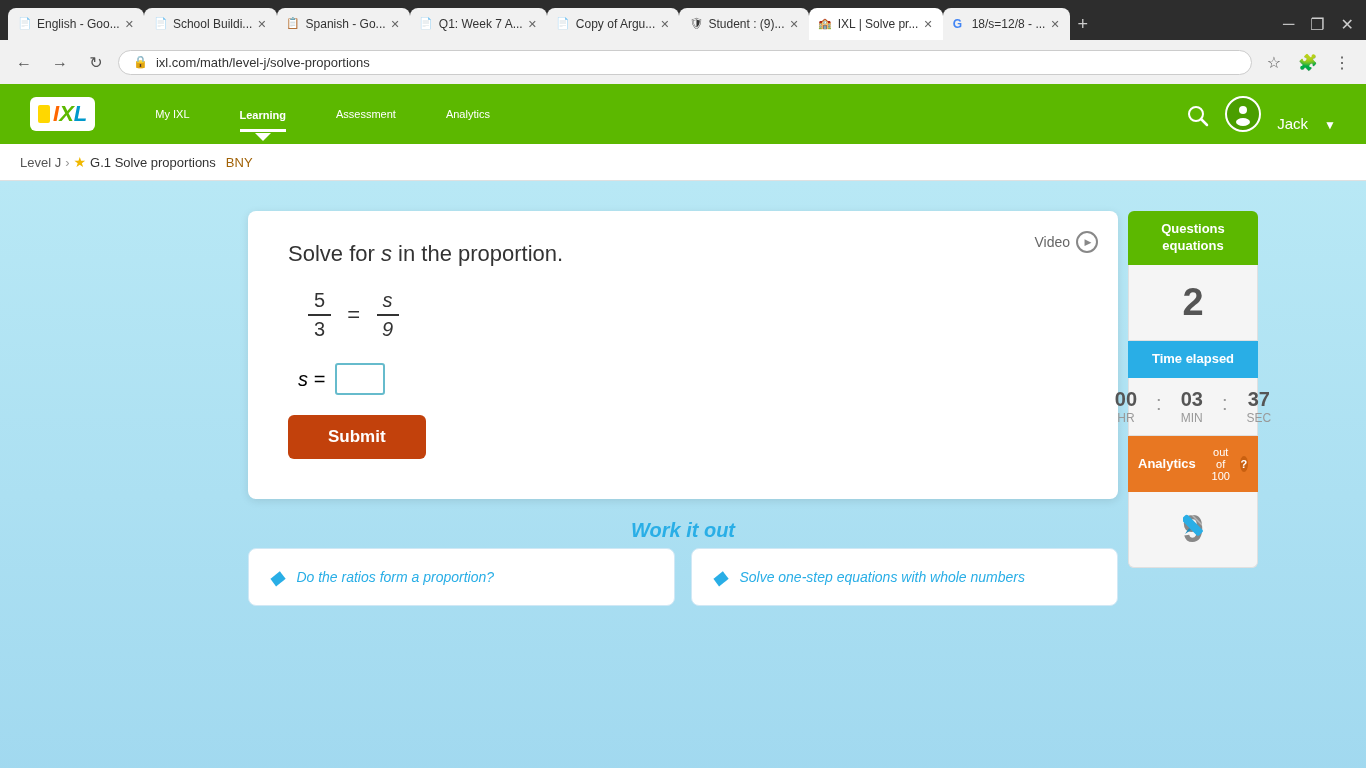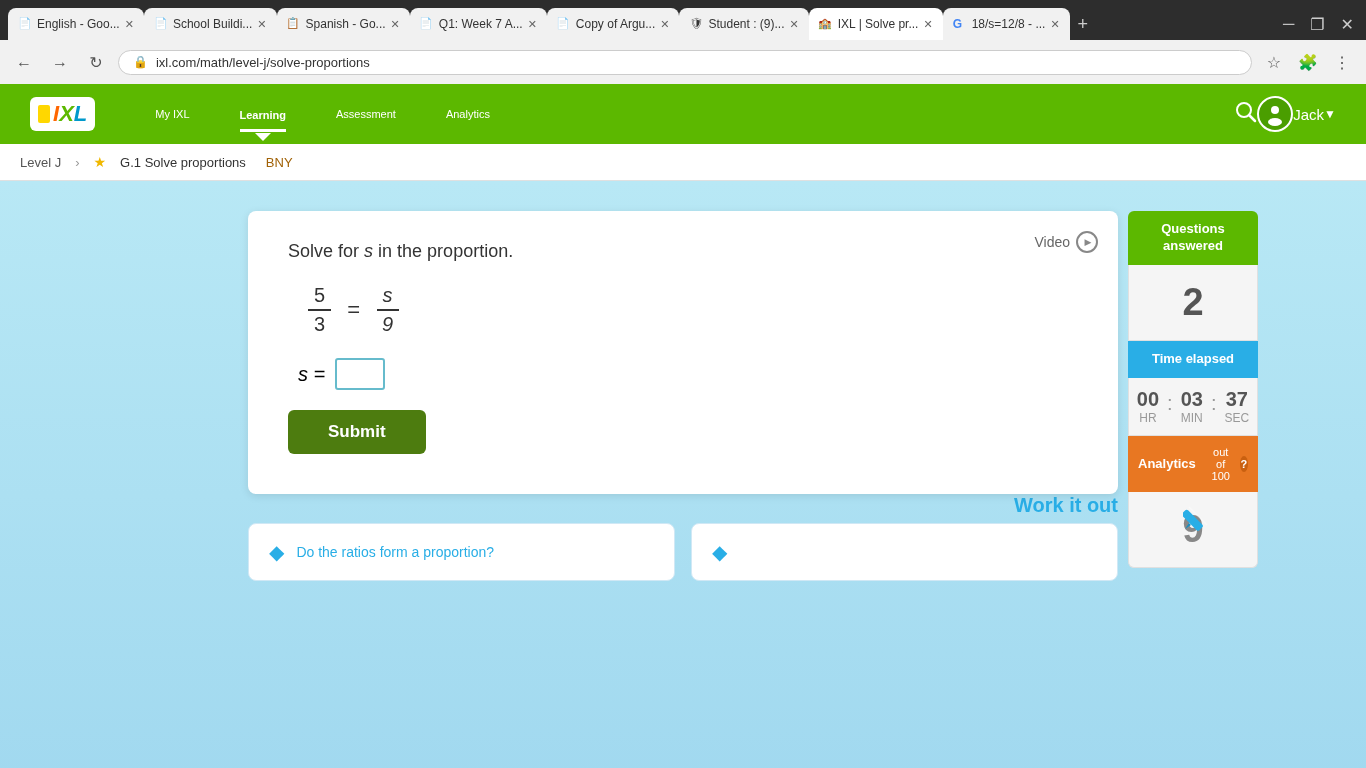--- a/index.html
+++ b/index.html
@@ -21,86 +21,86 @@
     .nav-right { display: flex; gap: 6px; align-items: center; }
     .nav-icon-btn { background: none; border: none; color: #555; font-size: 16px; cursor: pointer; width: 28px; height: 28px; display: flex; align-items: center; justify-content: center; border-radius: 50%; }
 
     
     .ixl-header { background: #5cb800; display: flex; align-items: center; padding: 0 30px; height: 60px; position: relative; }
     .ixl-logo { background: #fff; border-radius: 6px; padding: 4px 8px; display: flex; align-items: center; margin-right: 60px; }
 
     .ixl-nav { display: flex; gap: 50px; align-items: center; }
     .ixl-nav-item { color: #fff; font-size: 11px; font-weight: 500; cursor: pointer; padding: 8px 0; text-decoration: none; }
     .ixl-nav-item.active { font-weight: 700; border-bottom: 3px solid #fff; }
-    .ixl-header-right { margin-left: auto; display: flex; align-items: center; }
+    .ixl-header-right { margin-left: auto; display: flex; align-items: flex-end; gap: 16px; }
     .search-icon-btn { background: none; border: none; cursor: pointer; color: #fff; font-size: 20px; }
     .user-avatar { background: #4a9e00; border-radius: 50%; width: 36px; height: 36px; display: flex; align-items: center; justify-content: center; border: 2px solid #fff; }
     .user-avatar svg { width: 24px; height: 24px; fill: #fff; }
     .user-name { color: #fff; font-size: 15px; font-weight: 500; }
     .header-arrow { color: #fff; font-size: 12px; }
 
     
-    .breadcrumb { background: #fff; padding: 10px 20px; display: flex; align-items: center; gap: 14px; font-size: 13px; color: #555; border-bottom: 1px solid #e0e0e0; }
+    .breadcrumb { background: #fff; padding: 10px 20px; display: flex; align-items: center; gap: 4px; font-size: 13px; color: #555; border-bottom: 1px solid #e0e0e0; }
     .breadcrumb a { color: #555; text-decoration: none; }
     .breadcrumb-sep { color: #999; }
     .breadcrumb-star { color: #f0b800; font-size: 14px; }
     .breadcrumb-current { color: #333; font-weight: 500; }
     .breadcrumb-code { color: #a16207; margin-left: 6px; }
 
     
     .main-area { background: linear-gradient(to bottom, #b8e8f5, #a0d8ef); min-height: calc(768px - 44px - 60px - 36px); padding: 30px 40px; display: flex; flex-direction: column; align-items: center; }
 
     .content-card { background: #fff; border-radius: 8px; width: 870px; padding: 30px 40px 40px; position: relative; box-shadow: 0 2px 8px rgba(0,0,0,0.1); }
 
     
     .video-link { position: absolute; top: 20px; right: 20px; display: flex; align-items: center; gap: 6px; color: #666; font-size: 14px; cursor: pointer; }
     .video-play { width: 22px; height: 22px; border: 2px solid #888; border-radius: 50%; display: flex; align-items: center; justify-content: center; }
     .video-play::after { content: '▶'; font-size: 9px; color: #888; margin-left: 2px; }
 
     
-    .question-text { font-size: 18px; color: #333; margin-bottom: 20px; }
+    .question-text { font-size: 22px; color: #333; margin-bottom: 20px; }
     .question-text em { font-style: italic; font-weight: normal; }
 
     
     .math-equation { font-size: 20px; color: #333; margin: 10px 0 20px 20px; display: flex; align-items: center; gap: 16px; }
     .fraction { display: inline-flex; flex-direction: column; align-items: center; }
     .fraction .num { border-bottom: 2px solid #333; padding: 2px 6px; font-size: 20px; }
     .fraction .den { padding: 2px 6px; font-size: 20px; }
     .fraction-italic .num, .fraction-italic .den { font-style: italic; }
     .equals { font-size: 22px; }
 
     
     .answer-row { display: flex; align-items: center; gap: 10px; margin: 10px 0 20px 10px; font-size: 20px; font-style: italic; }
     .answer-input { width: 50px; height: 32px; border: 2px solid #6bc; border-radius: 3px; text-align: center; font-size: 16px; }
 
     
-    .submit-btn { background: #4d7c0f; color: #fff; border: none; border-radius: 6px; padding: 12px 40px; font-size: 17px; font-weight: 600; cursor: pointer; }
+    .submit-btn { background: #c2410c; color: #fff; border: none; border-radius: 6px; padding: 12px 40px; font-size: 17px; font-weight: 600; cursor: pointer; }
 
     
     .right-panel { position: absolute; right: -140px; top: 0; width: 130px; display: flex; flex-direction: column; gap: 0; }
 
     .panel-questions { background: #5cb800; border-radius: 6px 6px 0 0; padding: 10px; text-align: center; color: #fff; font-size: 13px; font-weight: 600; line-height: 1.3; }
     .panel-count { background: #f5f5f5; padding: 16px; text-align: center; font-size: 38px; font-weight: 700; color: #555; border: 1px solid #e0e0e0; border-top: none; }
     .panel-time { background: #29aee6; padding: 10px; text-align: center; color: #fff; font-size: 13px; font-weight: 600; line-height: 1.3; }
     .panel-timer { background: #f5f5f5; padding: 10px; border: 1px solid #e0e0e0; border-top: none; }
-    .timer-row { display: flex; justify-content: center; gap: 8px; }
+    .timer-row { display: flex; justify-content: center; gap: 19px; }
     .timer-cell { text-align: center; }
     .timer-num { font-size: 20px; font-weight: 600; color: #555; display: block; }
     .timer-label { font-size: 12px; color: #999; text-transform: uppercase; display: block; }
     .timer-colon { font-size: 20px; color: #999; line-height: 1.5; }
 
     .panel-smart { background: #e87722; border-radius: 0; padding: 10px; text-align: center; color: #fff; font-size: 13px; font-weight: 600; display: flex; align-items: center; justify-content: center; gap: 6px; }
     .smart-help { width: 16px; height: 16px; background: #c96010; border-radius: 50%; display: flex; align-items: center; justify-content: center; color: #fff; font-size: 11px; font-weight: bold; }
     .panel-score { background: #f5f5f5; padding: 16px; text-align: center; font-size: 38px; font-weight: 700; color: #888; border: 1px solid #e0e0e0; border-top: none; border-radius: 0 0 6px 6px; }
 
     
     .pencil-btn { position: absolute; bottom: 60px; right: -100px; background: none; border: none; cursor: pointer; }
 
     
-    .work-section { text-align: right; width: 870px; }
+    .work-section { margin-top: 20px; text-align: center; width: 870px; font-style: italic; }
     .work-title { color: #29aee6; font-size: 20px; font-weight: 700; margin-bottom: 6px; }
     .work-subtitle { color: #555; font-size: 15px; margin-bottom: 16px; }
 
     .help-cards { display: flex; gap: 16px; }
     .help-card { background: #fff; border: 1px solid #d0e8f5; border-radius: 8px; padding: 16px 20px; display: flex; align-items: center; gap: 12px; flex: 1; cursor: pointer; }
     .help-diamond { color: #29aee6; font-size: 20px; }
     .help-text { color: #29aee6; font-size: 14px; font-weight: 500; }
 
     
     .nav-learning-wrapper { position: relative; }
@@ -256,21 +256,21 @@
       <div class="answer-row">
         <span>s =</span>
         <input type="text" class="answer-input" style="">
       </div>
 
       
       <button class="submit-btn">Submit</button>
     </div>
 
     <div class="right-panel">
-      <div class="panel-questions">Questions answered</div>
+      <div class="panel-questions">Questions equations</div>
       <div class="panel-count">2</div>
       <div class="panel-time">Time elapsed</div>
       <div class="panel-timer">
         <div class="timer-row">
           <div class="timer-cell">
             <span class="timer-num">00</span>
             <span class="timer-label">HR</span>
           </div>
           <span class="timer-colon">:</span>
           <div class="timer-cell">
@@ -304,16 +304,17 @@
 
   <div class="work-section">
     <div class="work-title">Work it out</div>
     <div class="help-cards">
       <div class="help-card">
         <span class="help-diamond">◆</span>
         <span class="help-text">Do the ratios form a proportion?</span>
       </div>
       <div class="help-card">
         <span class="help-diamond">◆</span>
+        <span class="help-text">Solve one-step equations with whole numbers</span>
       </div>
     </div>
   </div>
 </div>
 
 </body></html>

